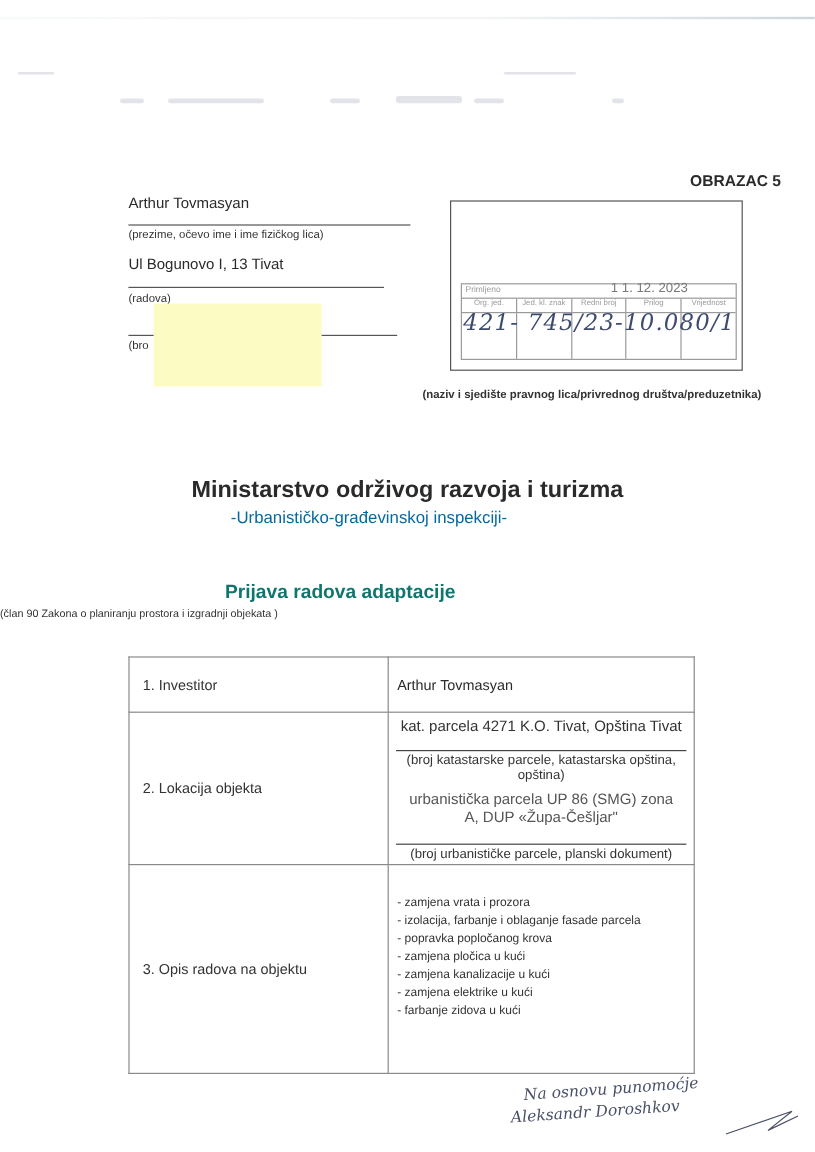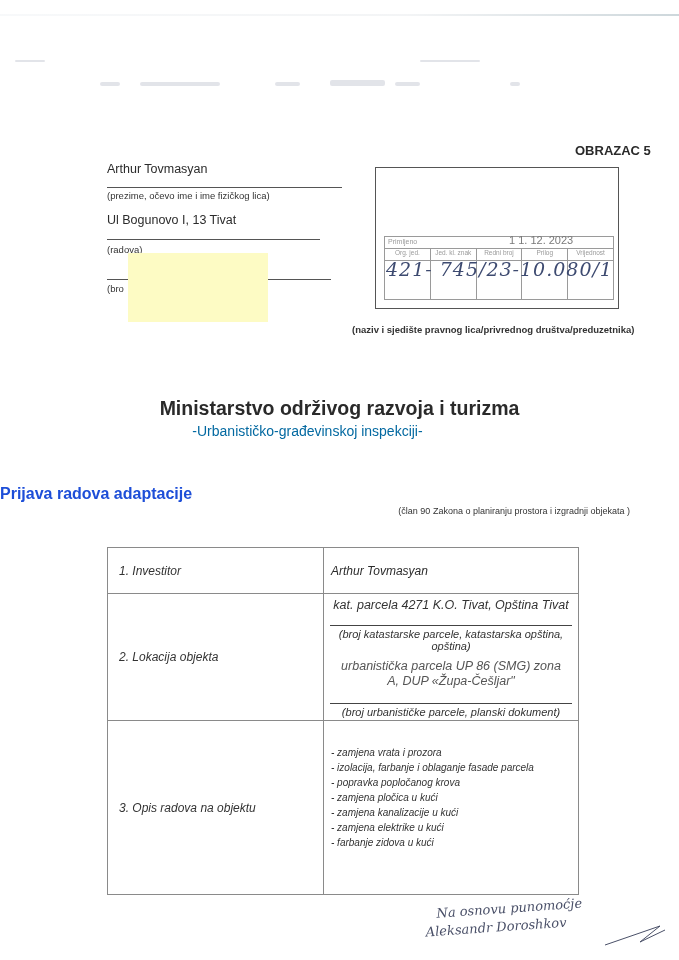--- a/index.html
+++ b/index.html
@@ -24,23 +24,23 @@
   .stamp-row1 { height:11px; border-bottom:1px solid #9a9a9a; position:relative; font-size:7px; color:#9a9a9a; }
   .stamp-row2 { height:11px; border-bottom:1px solid #9a9a9a; display:flex; font-size:6.5px; color:#9a9a9a; }
   .stamp-row2 div, .stamp-row3 div { flex:1; border-right:1px solid #9a9a9a; text-align:center; }
   .stamp-row2 div:last-child, .stamp-row3 div:last-child { border-right:none; }
   .stamp-row3 { height:38px; display:flex; }
   .hand { font-family:"DejaVu Serif", serif; font-style:italic; color:#3d4a70; }
   .stamp-hand { position:absolute; left:10px; top:90px; font-size:19px; letter-spacing:1px; }
   .naziv { left:352px; top:324px; font-size:9.5px; color:#333;font-weight:bold; }
   .ministry { left:0; width:679px; top:397px; text-align:center; font-weight:bold; font-size:19.5px; color:#2a2a2a; }
   .inspect { left:0; width:615px; top:423px; text-align:center; font-size:14px; color:#0369a1; }
-  .prijava { left:0; width:567px; top:485px; text-align:left; font-weight:bold; font-size:16px; color:#1d4ed8; }
-  .clan { left:0; width:630px; top:506px; text-align:right; font-size:9px; color:#333; }
-  table.main { position:absolute; left:107px; top:547px; width:472px; border-collapse:collapse; font-size:12px;font-style:italic; }
+  .prijava { left:0; width:567px; top:485px; text-align:center; font-weight:bold; font-size:16px; color:#0f766e; }
+  .clan { left:0; width:630px; top:506px; text-align:left; font-size:9px; color:#333; }
+  table.main { position:absolute; left:107px; top:547px; width:472px; border-collapse:collapse; font-size:12px; }
   table.main td { border:1px solid #8a8a8a; vertical-align:middle; padding:0; }
   td.lbl { width:164px; padding-left:11px !important; color:#333; }
   .r1 { height:46px; }
   .r2 { height:127px; }
   .r3 { height:174px; }
   .loc-val { text-align:center; font-size:12.5px; color:#333; }
   .loc-sub { text-align:center; font-size:11px; color:#333; }
   .loc-line { height:1px; background:#444; margin:0 6px; }
   .works { padding-left:7px; font-size:10px; line-height:15px; color:#333; }
   .sig { left:425px; top:900px; font-size:13px; line-height:18px; color:#4a5068; transform:rotate(-4deg); }

